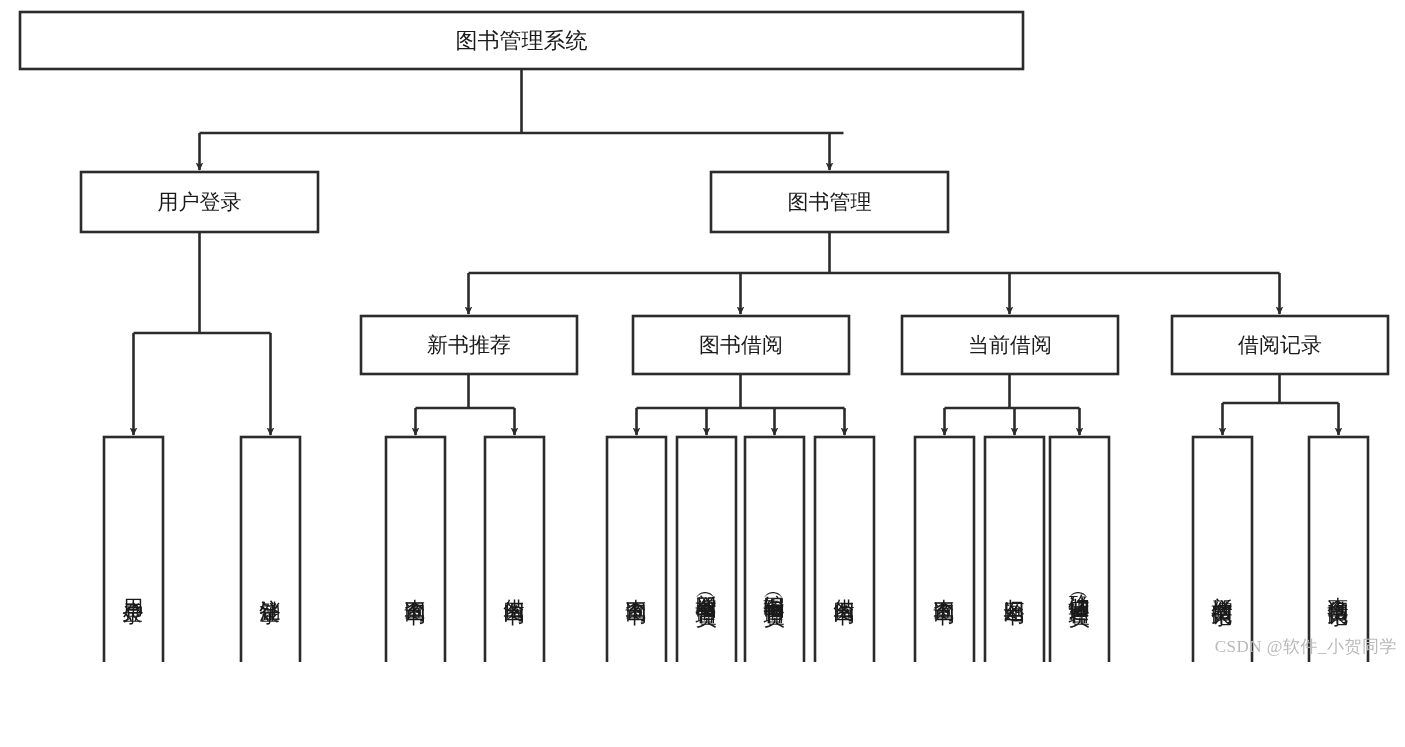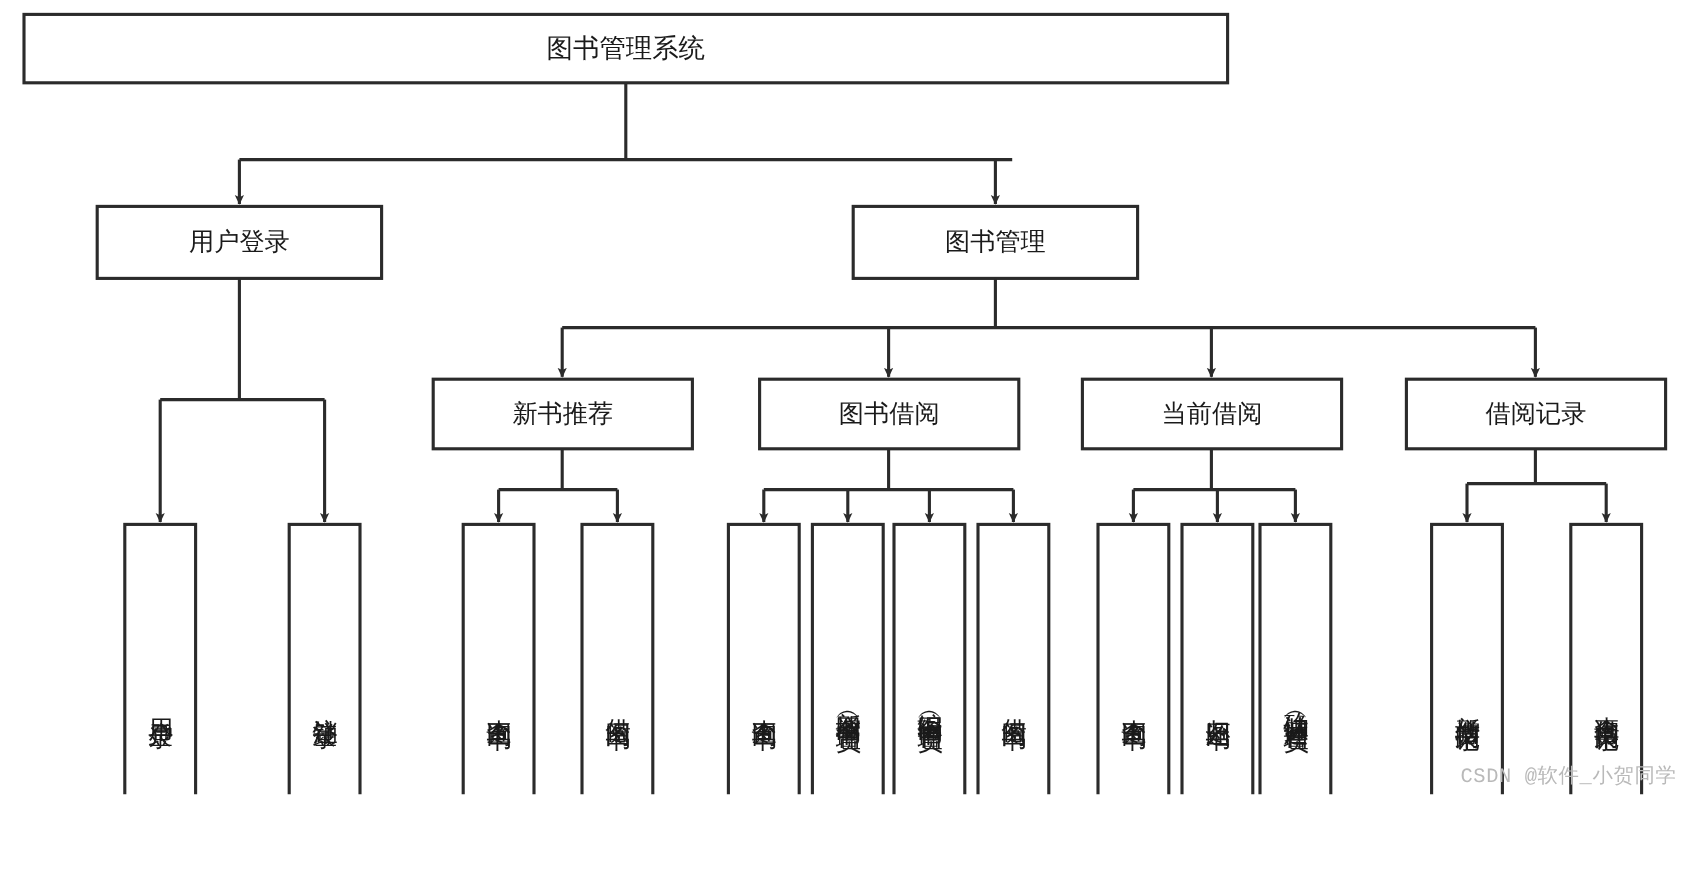--- a/index.html
+++ b/index.html
@@ -66,21 +66,21 @@
     display: flex;
     align-items: center;
     justify-content: center;
     white-space: nowrap;
     pointer-events: none;
   }
   .watermark {
     position: absolute;
     right: 8px;
     bottom: 4px;
-    font-family: Liberation Mono, monospace;
+    font-family: Liberation Serif, serif;
     font-size: 17px;
     color: #b9b9b9;
     letter-spacing: 0.5px;
     white-space: nowrap;
   }
 </style>
 </head>
 <body>
 
 <div id="canvas">

